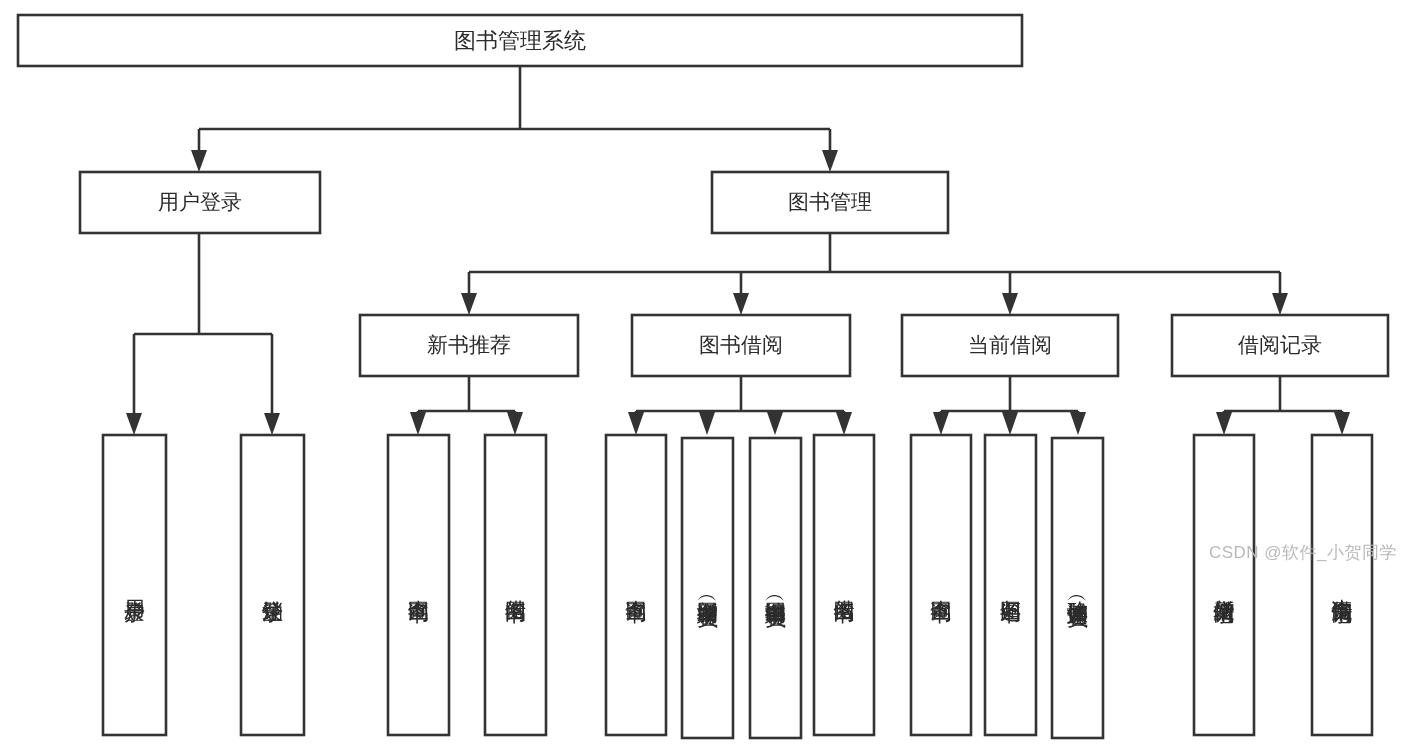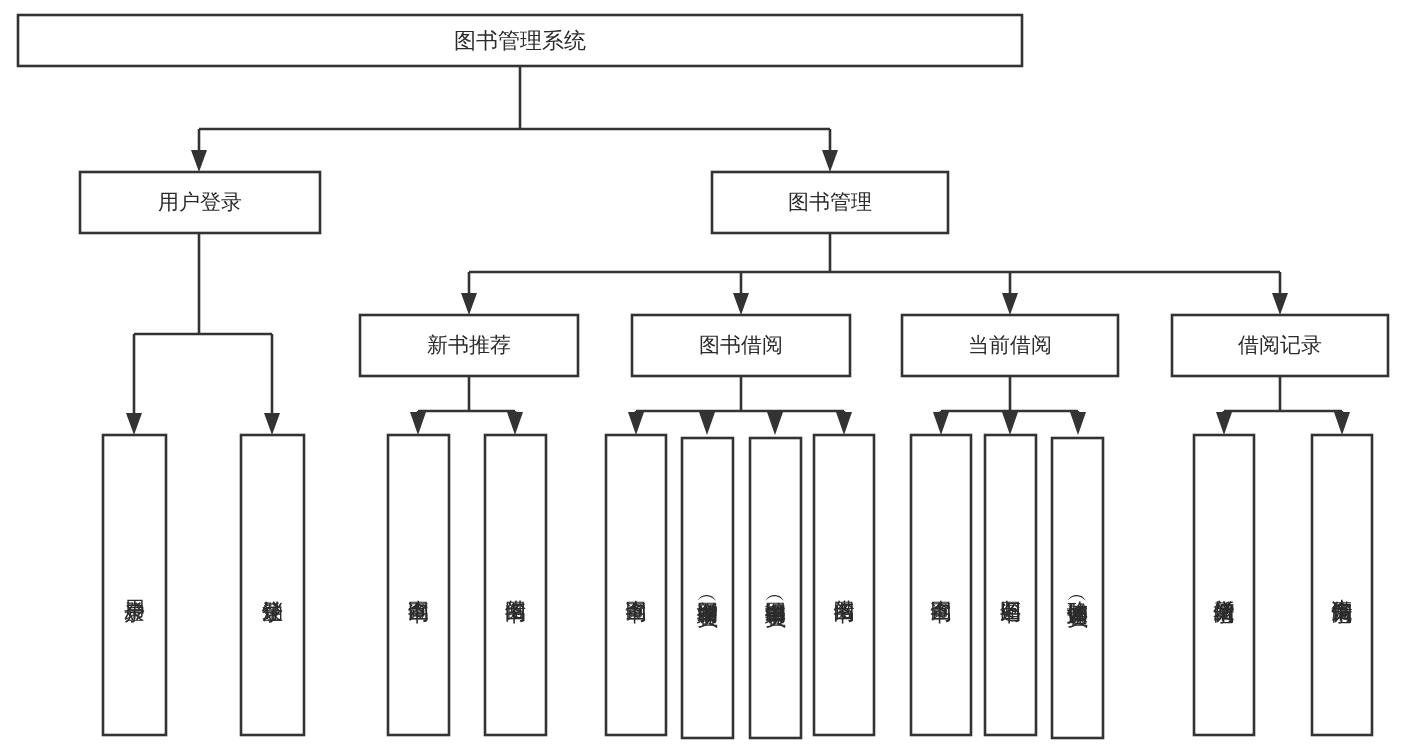--- a/index.html
+++ b/index.html
@@ -215,14 +215,15 @@
   <div class="leaf-label" style="left:750px; top:438px; width:51px; height:300px;">编辑图书（管理员）</div>
   <div class="leaf-label" style="left:814px; top:435px; width:60px; height:300px;">借阅图书</div>
 
   <div class="leaf-label" style="left:911px; top:435px; width:60px; height:300px;">查询图书</div>
   <div class="leaf-label" style="left:985px; top:435px; width:51px; height:300px;">归还图书</div>
   <div class="leaf-label" style="left:1052px; top:438px; width:51px; height:300px;">确认归还（管理员）</div>
 
   <div class="leaf-label" style="left:1194px; top:435px; width:60px; height:300px;">新增借阅记录</div>
   <div class="leaf-label" style="left:1312px; top:435px; width:60px; height:300px;">查询借阅记录</div>
 
+  <div class="watermark">CSDN @软件_小贺同学</div>
 
 </div>
 
 </body></html>

